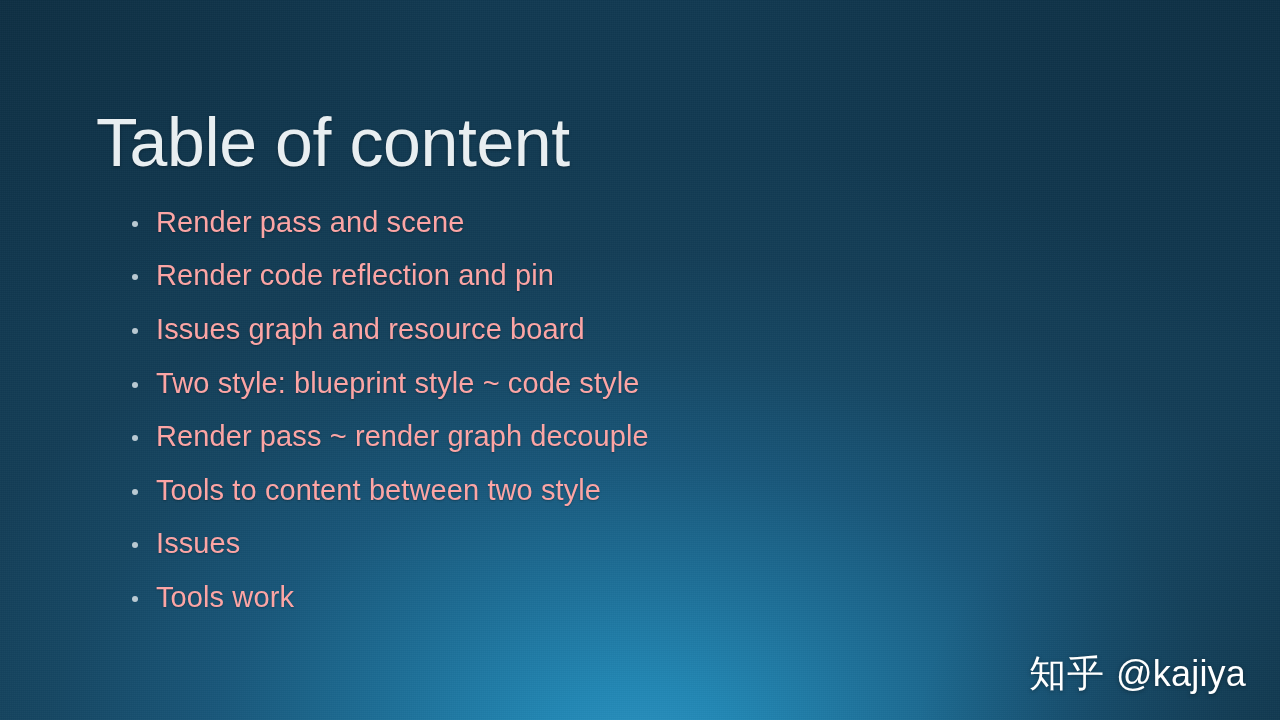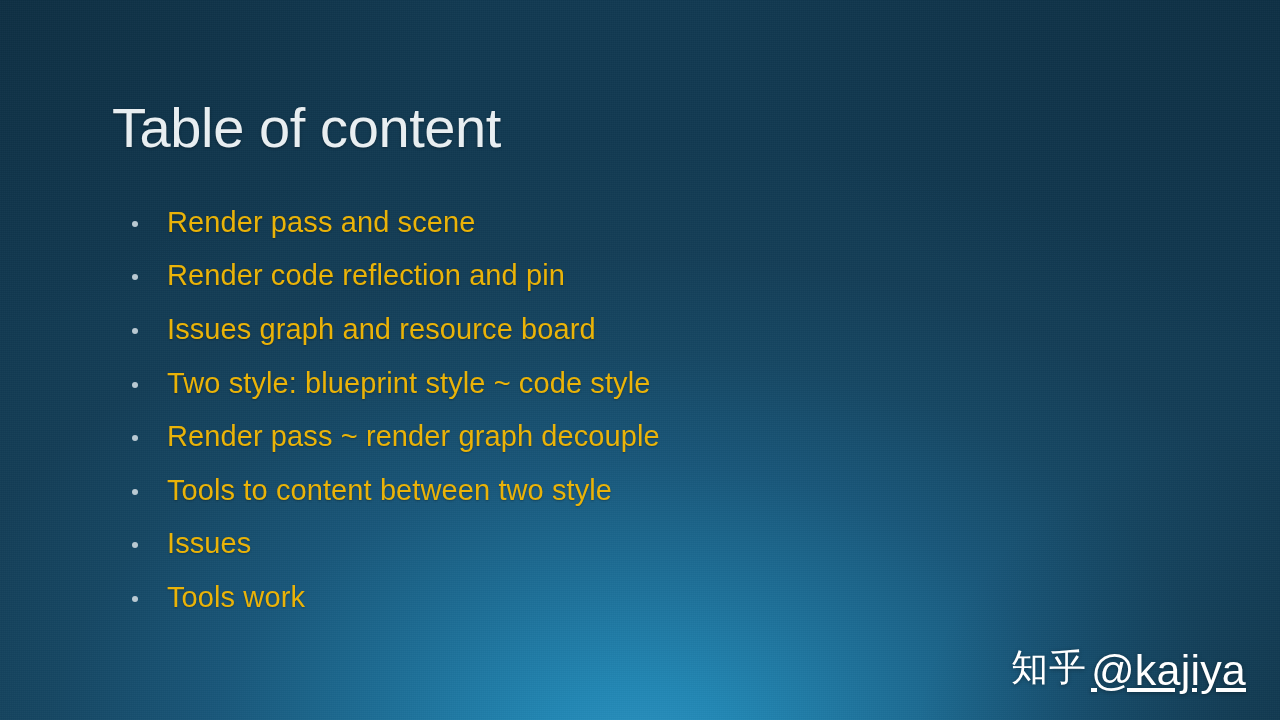--- a/index.html
+++ b/index.html
@@ -86,23 +86,23 @@
   .content {
     position: absolute;
     left: 0; top: 0;
     width: 1280px;
     height: 720px;
   }
 
   
   #slide-title {
     position: absolute;
-    left: 112px;
+    left: 96px;
     top: 62px;
-    font-size: 56px;
+    font-size: 68px;
     font-weight: 300;
     letter-spacing: -0.4px;
     color: #e8eef1;
     line-height: 1.0;
     text-shadow: 0 1px 3px rgba(0,0,0,0.30);
     white-space: nowrap;
   }
 
   
   #bullet-list {
@@ -127,51 +127,49 @@
     border-radius: 50%;
     background: #b9c9d2;
     margin-right: 18px;
     margin-left: 4px;
     position: relative;
     top: 1px;
   }
   .bullet-text {
     font-size: 29px;
     font-weight: 300;
-    color: #eab308;
+    color: #fca5a5;
     letter-spacing: 0.1px;
     line-height: 1.1;
     text-shadow: 0 1px 2px rgba(0,0,0,0.26);
     white-space: nowrap;
-    margin-left: 11px;
   }
 
   
   #watermark {
     position: absolute;
     right: 34px;
     bottom: 28px;
     display: flex;
-    align-items: flex-start;
-    gap: 4px;
+    align-items: flex-end;
+    gap: 11px;
     color: #ffffff;
     text-shadow: 0 1px 4px rgba(0,0,0,0.35);
   }
   .wm-logo {
     font-size: 37px;
     font-weight: 400;
     letter-spacing: 1px;
     line-height: 1;
   }
   .wm-handle {
-    font-size: 43px;
+    font-size: 36px;
     font-weight: 300;
     letter-spacing: 0.2px;
     line-height: 1;
-    text-decoration: underline;
   }
 </style>
 </head>
 <body>
 
 <div id="slide">
 
   <div class="glow-main"></div>
   <div class="glow-corner-tl"></div>
   <div class="glow-corner-tr"></div>

